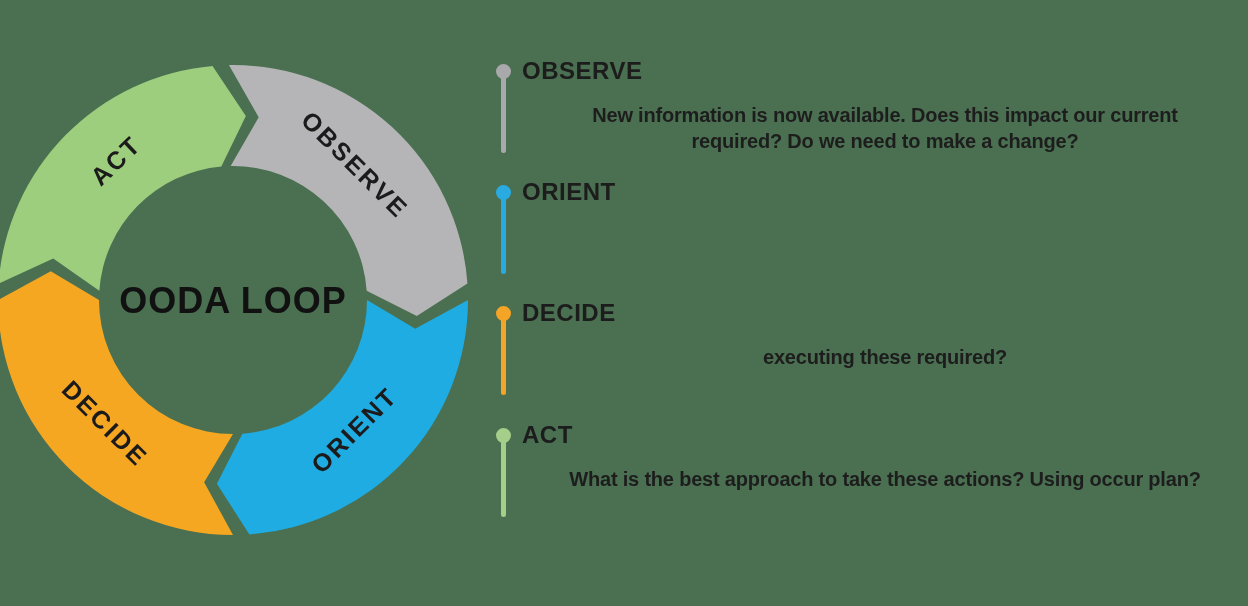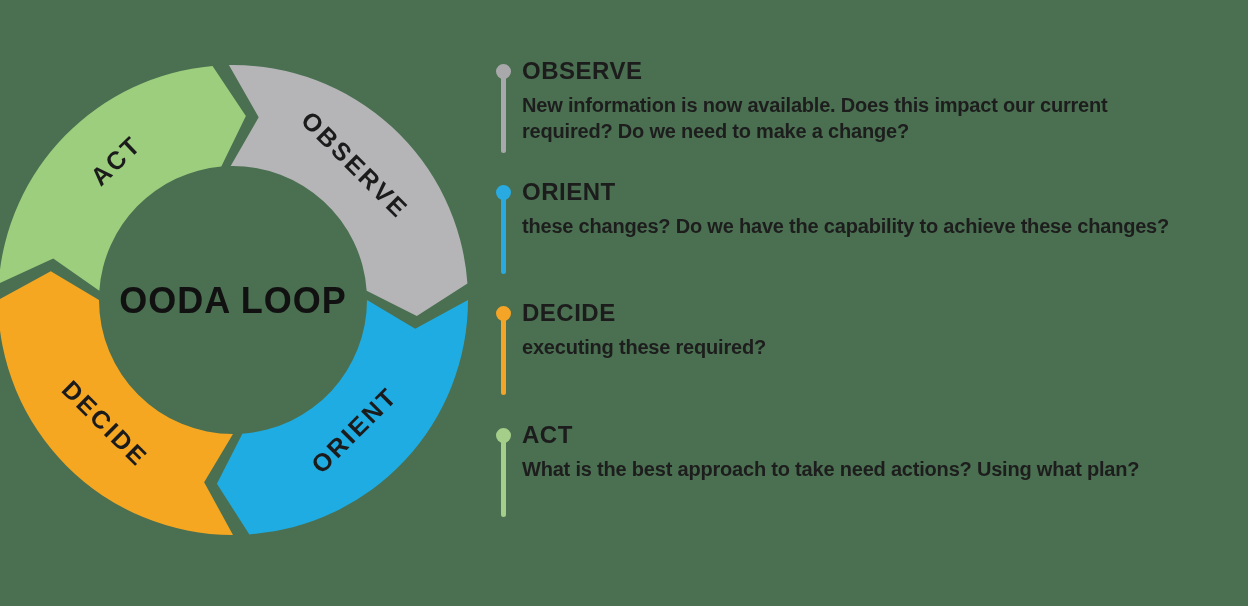--- a/index.html
+++ b/index.html
@@ -25,21 +25,21 @@
   .legend-item .dot {
     position: absolute; left: 0; top: 7px; width: 15px; height: 15px; border-radius: 50%;
   }
   .legend-item .stem {
     position: absolute; left: 5px; top: 16px; width: 5px; height: 80px; border-radius: 3px;
   }
   .legend-item .ltitle {
     margin-left: 26px; font-size: 24px; font-weight: bold; letter-spacing: 0.5px;
     line-height: 28px; color: #1c1c1c; white-space: nowrap;
   }
-  .legend-item .lbody { margin-left: 26px; margin-top: 7px; }
+  .legend-item .lbody { margin-left: 26px; margin-top: 17px; text-align: center; }
   .legend-item .lline {
     font-size: 20px; font-weight: bold; letter-spacing: -0.2px;
     line-height: 26px; color: #1d1d1d; white-space: nowrap;
   }
 </style>
 </head>
 <body style="background: rgb(74, 112, 81);">
 
 <div class="stage">
 
@@ -65,36 +65,35 @@
         <div class="lline">New information is now available. Does this impact our current</div>
         <div class="lline">required? Do we need to make a change?</div>
       </div>
     </div>
 
     <div class="legend-item" style="top:178px;">
       <span class="dot" style="background: rgb(41, 171, 226);"></span>
       <span class="stem" style="background: rgb(41, 171, 226);"></span>
       <div class="ltitle">ORIENT</div>
       <div class="lbody">
-        <div class="lline">these changes? Do we have the capability to achieve these changes?</div>
       </div>
     </div>
 
     <div class="legend-item" style="top:299px;">
       <span class="dot" style="background: rgb(244, 164, 38);"></span>
       <span class="stem" style="background: rgb(244, 164, 38);"></span>
       <div class="ltitle">DECIDE</div>
       <div class="lbody">
         <div class="lline">executing these required?</div>
       </div>
     </div>
 
     <div class="legend-item" style="top:421px;">
       <span class="dot" style="background: rgb(164, 206, 137);"></span>
       <span class="stem" style="background: rgb(164, 206, 137);"></span>
       <div class="ltitle">ACT</div>
       <div class="lbody">
-        <div class="lline">What is the best approach to take need actions? Using what plan?</div>
+        <div class="lline">What is the best approach to take these actions? Using occur plan?</div>
       </div>
     </div>
 
   </div>
 </div>
 
 </body></html>

